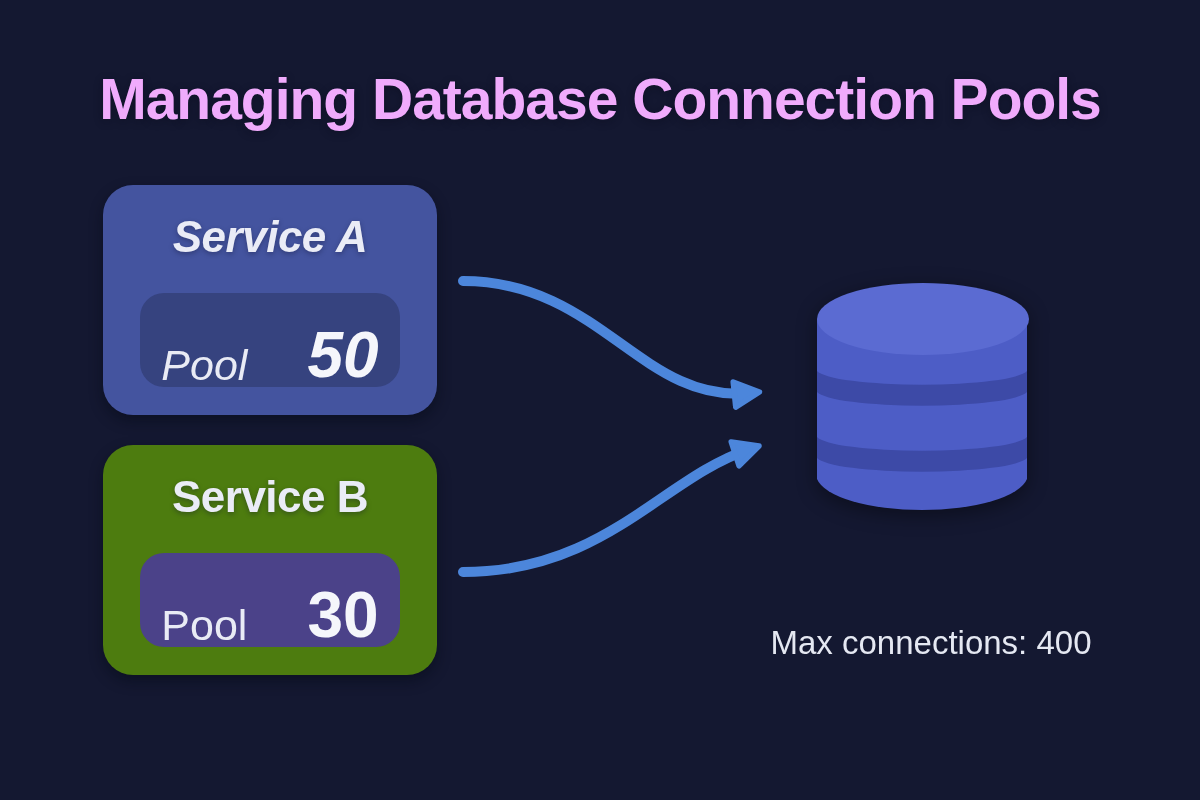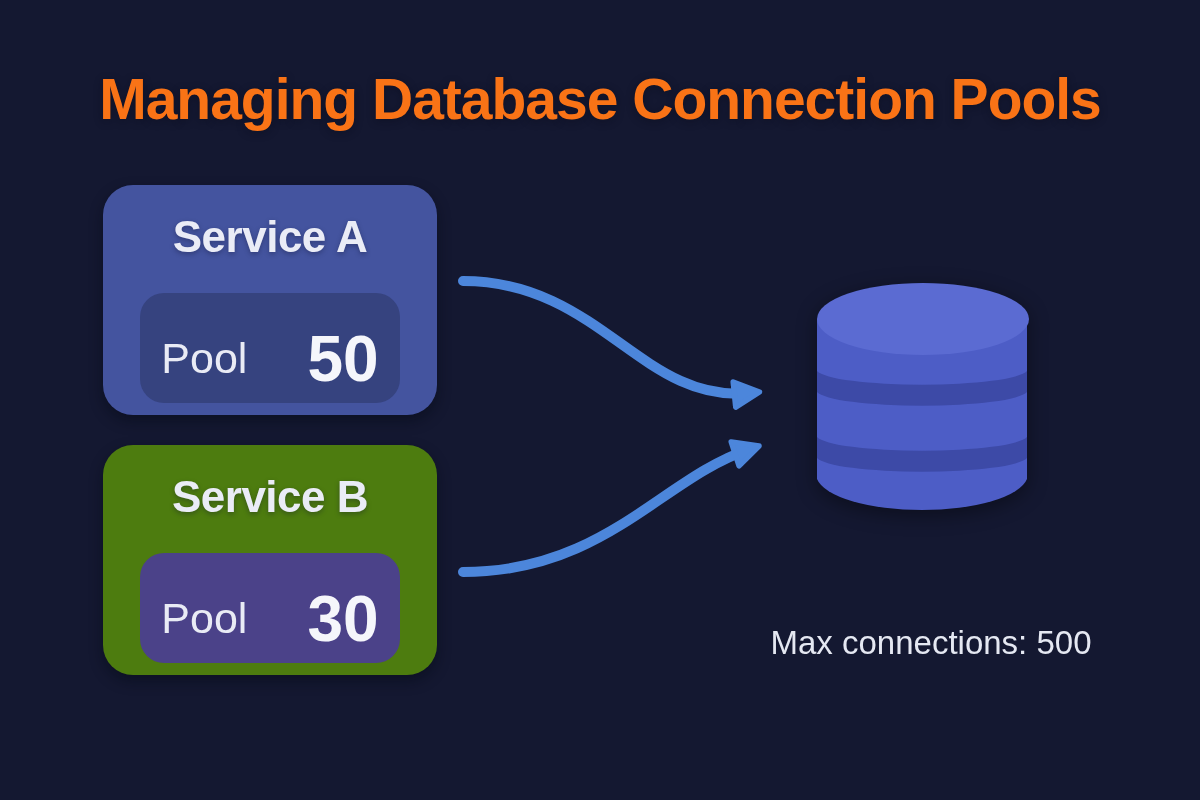--- a/index.html
+++ b/index.html
@@ -18,52 +18,52 @@
   .title {
     position: absolute;
     left: 0;
     right: 0;
     top: 66px;
     margin: 0;
     text-align: center;
     font-size: 57px;
     font-weight: 700;
     letter-spacing: -1px;
-    color: #f97316;
+    color: #f0abfc;
     text-shadow: 0 2px 8px rgba(8, 10, 26, 0.45);
   }
   .card {
     position: absolute;
     left: 103px;
     width: 334px;
     height: 230px;
     border-radius: 30px;
     box-shadow: 0 6px 14px rgba(5, 8, 20, 0.45);
   }
-  .card-a { top: 185px; background: #44549f; }
+  .card-a { top: 185px; background: #44549f; font-style: italic; }
   .card-b { top: 445px; background: #4d7c0f; }
   .card-title {
     margin-top: 27px;
     text-align: center;
     font-size: 44px;
     font-weight: 700;
     letter-spacing: -0.5px;
     color: #eaecf6;
     text-shadow: 0 2px 5px rgba(15, 18, 45, 0.35);
   }
   .pool {
     position: absolute;
     left: 37px;
     top: 108px;
     width: 260px;
-    height: 110px;
+    height: 94px;
     border-radius: 24px;
     display: flex;
     justify-content: center;
-    align-items: center;
+    align-items: flex-end;
     gap: 60px;
     padding-top: 21px;
     box-sizing: border-box;
   }
   .card-a .pool { background: #36437f; }
   .card-b .pool { background: #4b4289; }
   .pool-label {
     font-size: 43px;
     font-weight: 500;
     line-height: 1;
@@ -145,15 +145,15 @@
     <path d="M463 572 C605 572 662 478 750 449" fill="none" stroke="#4C86DB" stroke-width="10" stroke-linecap="round" marker-end="url(#arrowhead)"></path>
   </svg>
 
   <svg class="db-icon" viewBox="0 0 220 240" aria-hidden="true">
     <path d="M4 38 L4 198 A106 36 0 0 0 214 198 L214 38 Z" fill="#4D5DC6"></path>
     <path d="M4 90 A106 16 0 0 0 214 90 L214 111 A106 16 0 0 1 4 111 Z" fill="#3D4AA7"></path>
     <path d="M4 156 A106 16 0 0 0 214 156 L214 177 A106 16 0 0 1 4 177 Z" fill="#3D4AA7"></path>
     <ellipse cx="110" cy="38" rx="106" ry="36" fill="#5B6BD2"></ellipse>
   </svg>
 
-  <div class="db-max">Max connections: 500</div>
+  <div class="db-max">Max connections: 400</div>
 
 </div>
 
 </body></html>

